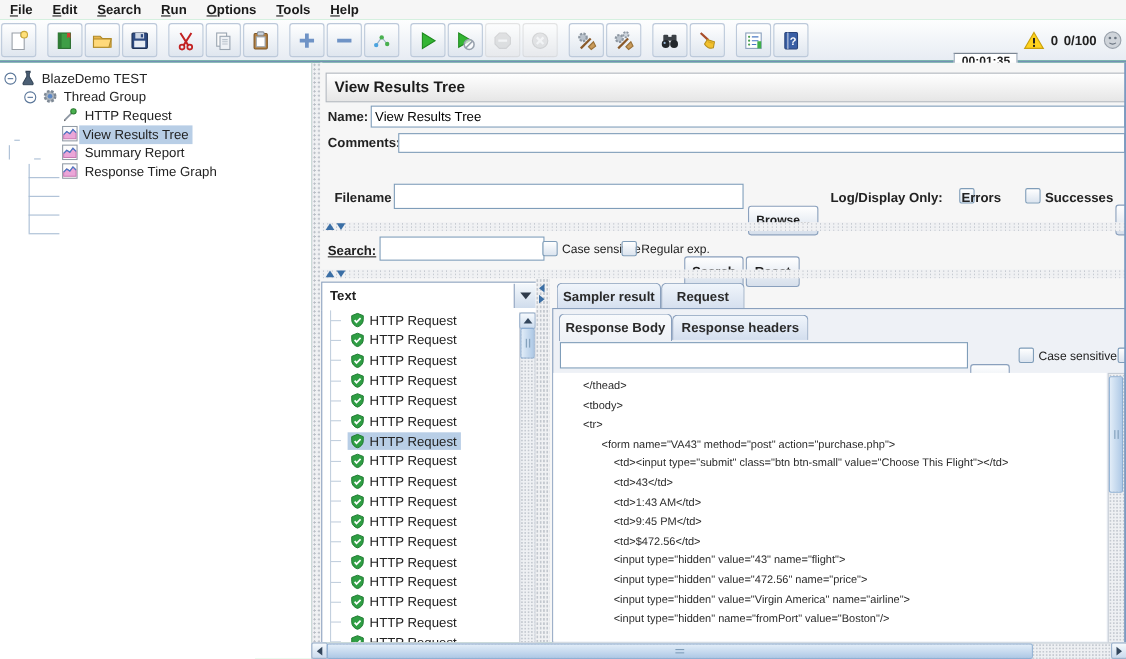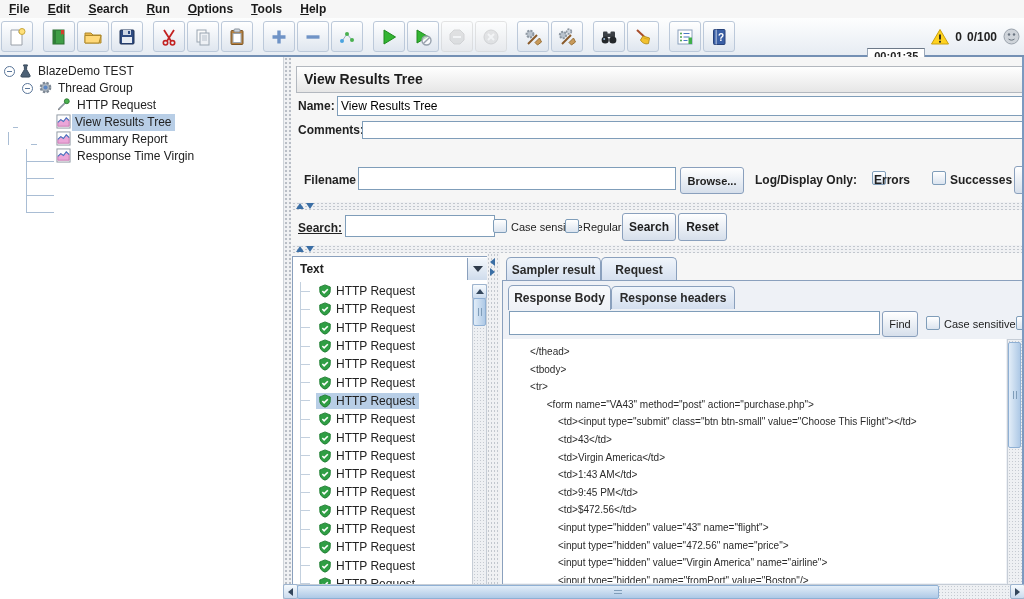--- a/index.html
+++ b/index.html
@@ -41,21 +41,21 @@
   #right-bg{left:291px;top:57px;width:733px;height:527px;background:#f6f6f6;}
   #hdr{left:296px;top:66px;width:726px;height:25px;border:1px solid #b3b8bf;
        background:linear-gradient(#ffffff,#e6e6e6);font-size:14px;font-weight:bold;
        line-height:25px;padding-left:7px;color:#1d1d1d;}
   .lbl{position:absolute;font-weight:bold;white-space:nowrap;}
   .lbl-n{position:absolute;white-space:nowrap;font-size:11px;}
   .tfield{position:absolute;border:1px solid #7f9db9;background:#fff;font-family:"Liberation Sans",sans-serif;
           font-size:12px;padding:0 3px;margin:0;}
   .jbtn{position:absolute;border:1px solid #8aa0bd;border-radius:3px;color:#1d1d1d;
         background:linear-gradient(#ffffff,#d6dfeb);font-weight:bold;font-size:12px;
-        display:flex;align-items:center;justify-content:center;}
+        display:flex;align-items:center;justify-content:center;margin-top:20px;}
   .cb{position:absolute;width:12px;height:12px;border:1px solid #7f9db9;border-radius:2px;
       background:linear-gradient(#ffffff,#dbe4ef);}
   fieldset.grp-box{position:absolute;left:296px;top:141px;width:708px;height:45px;
         border:1px solid #b9c2cc;border-radius:2px;margin:0;padding:0;background:transparent;}
   fieldset.grp-box legend{font-weight:bold;font-size:12px;padding:0 3px;margin-left:4px;color:#1d1d1d;}
 
   .hsplit{position:absolute;left:292px;width:732px;height:8px;background:#f0f1f3;
           background-image:radial-gradient(#c2c7ce 0.8px,transparent 0.9px);background-size:4px 3px;}
   .arr{position:absolute;width:0;height:0;}
   .arr.up{border-left:4px solid transparent;border-right:4px solid transparent;border-bottom:6px solid #3a6ea5;}
@@ -392,21 +392,21 @@
       </span>
     <span class="tree-label" style="left:74px;top:74px;">Summary Report</span>
 
     <span class="abs" style="left:56px;top:91px;">
         <svg width="15" height="15" viewBox="0 0 16 16">
           <rect x="1" y="1" width="14" height="14" fill="#fdfdfd" stroke="#8d97a2"></rect>
           <path d="M2 13V9l3-3 3 2 3-4 3 3v6z" fill="#eba6d8" stroke="#c77ab2"></path>
           <path d="M2 9l3-3 3 2 3-4 3 3" fill="none" stroke="#4a78c4" stroke-width="1.2"></path>
         </svg>
       </span>
-    <span class="tree-label" style="left:74px;top:91px;">Response Time Virgin</span>
+    <span class="tree-label" style="left:74px;top:91px;">Response Time Graph</span>
   </div>
 
   <div id="divider" class="abs"></div>
   <div id="right-bg" class="abs"></div>
 
   <div id="hdr" class="abs">View Results Tree</div>
   <span class="lbl" style="left:298px;top:99px;">Name:</span>
   <input class="tfield" style="left: 337px; top: 96px; width: 678px; height: 18px;" value="View Results Tree">
   <span class="lbl" style="left:298px;top:123px;">Comments:</span>
   <input class="tfield" style="left: 362px; top: 121px; width: 653px; height: 16px;" value="">
@@ -683,21 +683,20 @@
   <span class="cb" style="left:1016px;top:316px;"></span>
 
   <div id="resp-area" class="abs">
     <div id="resp-lines" style="padding:4px 0 0 16px;">
         <div class="rline">    &lt;/thead&gt;</div>
         <div class="rline">    &lt;tbody&gt;</div>
         <div class="rline">    &lt;tr&gt;</div>
         <div class="rline">          &lt;form name="VA43" method="post" action="purchase.php"&gt;</div>
         <div class="rline">              &lt;td&gt;&lt;input type="submit" class="btn btn-small" value="Choose This Flight"&gt;&lt;/td&gt;</div>
         <div class="rline">              &lt;td&gt;43&lt;/td&gt;</div>
-        <div class="rline">              &lt;td&gt;Virgin America&lt;/td&gt;</div>
         <div class="rline">              &lt;td&gt;1:43 AM&lt;/td&gt;</div>
         <div class="rline">              &lt;td&gt;9:45 PM&lt;/td&gt;</div>
         <div class="rline">              &lt;td&gt;$472.56&lt;/td&gt;</div>
         <div class="rline">              &lt;input type="hidden" value="43" name="flight"&gt;</div>
         <div class="rline">              &lt;input type="hidden" value="472.56" name="price"&gt;</div>
         <div class="rline">              &lt;input type="hidden" value="Virgin America" name="airline"&gt;</div>
         <div class="rline">              &lt;input type="hidden" name="fromPort" value="Boston"/&gt;</div>
       </div>
   </div>
   <div class="sb-track abs" id="resp-vtrack">

